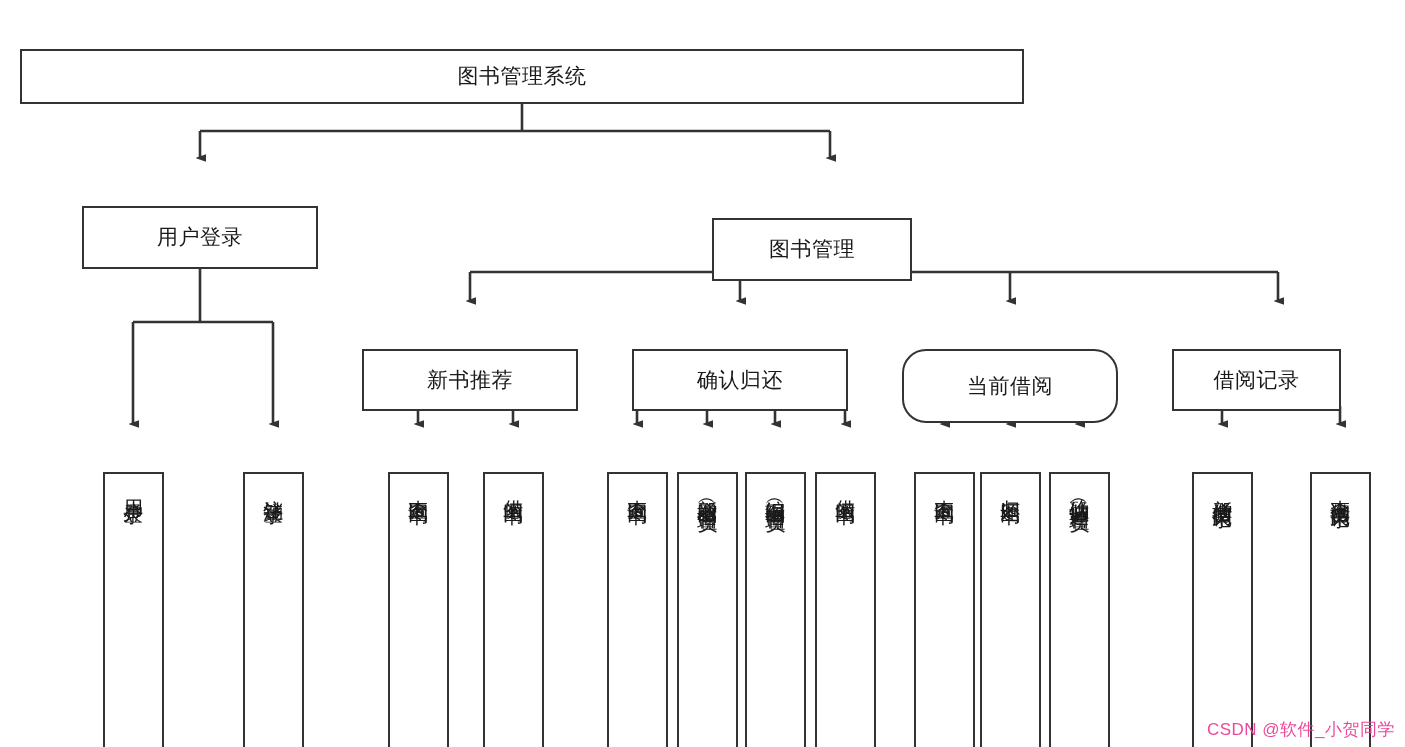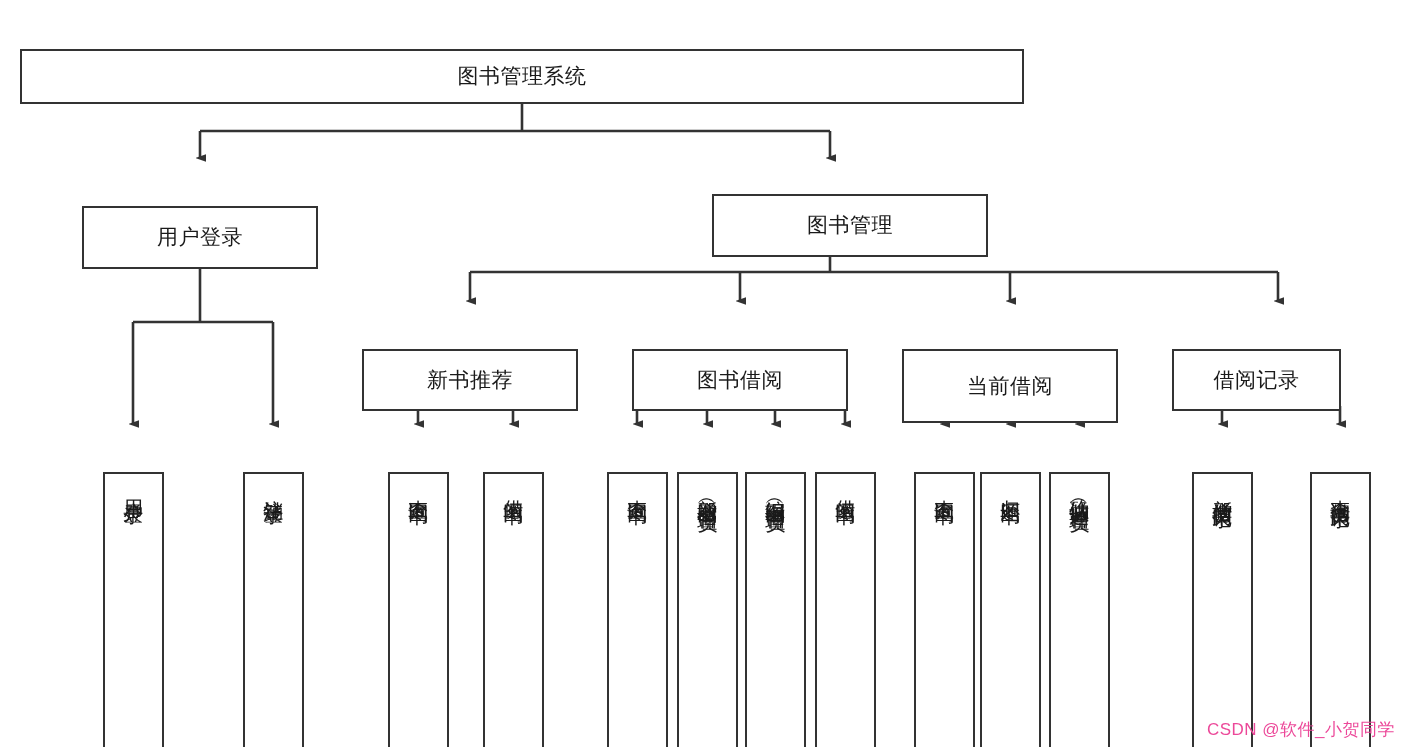--- a/index.html
+++ b/index.html
@@ -132,31 +132,31 @@
     </g>
   </svg>
 
   <div class="node h root" style="left:20px; top:13px; width:1004px; height:55px;">
     <span class="label">图书管理系统</span>
   </div>
 
   <div class="node h" style="left:82px; top:170px; width:236px; height:63px;">
     <span class="label">用户登录</span>
   </div>
-  <div class="node h" style="left:712px; top:158px; width:276px; height:63px;">
+  <div class="node h" style="left:712px; top:182px; width:200px; height:63px;">
     <span class="label">图书管理</span>
   </div>
 
   <div class="node h" style="left:362px; top:313px; width:216px; height:62px;">
     <span class="label">新书推荐</span>
   </div>
   <div class="node h" style="left:632px; top:313px; width:216px; height:62px;">
-    <span class="label">图书借阅</span>
-  </div>
-  <div class="node h" style="left:902px; top:313px; width:216px; height:74px;">
+    <span class="label">确认归还</span>
+  </div>
+  <div class="node h" style="left:902px; top:313px; width:216px; height:74px;border-radius:24px;">
     <span class="label">当前借阅</span>
   </div>
   <div class="node h" style="left:1172px; top:313px; width:169px; height:62px;">
     <span class="label">借阅记录</span>
   </div>
 
   <div class="node v" style="left:103px; top:436px; width:61px; height:298px;">
     <span class="label">用户登录</span>
   </div>
   <div class="node v" style="left:243px; top:436px; width:61px; height:298px;">

